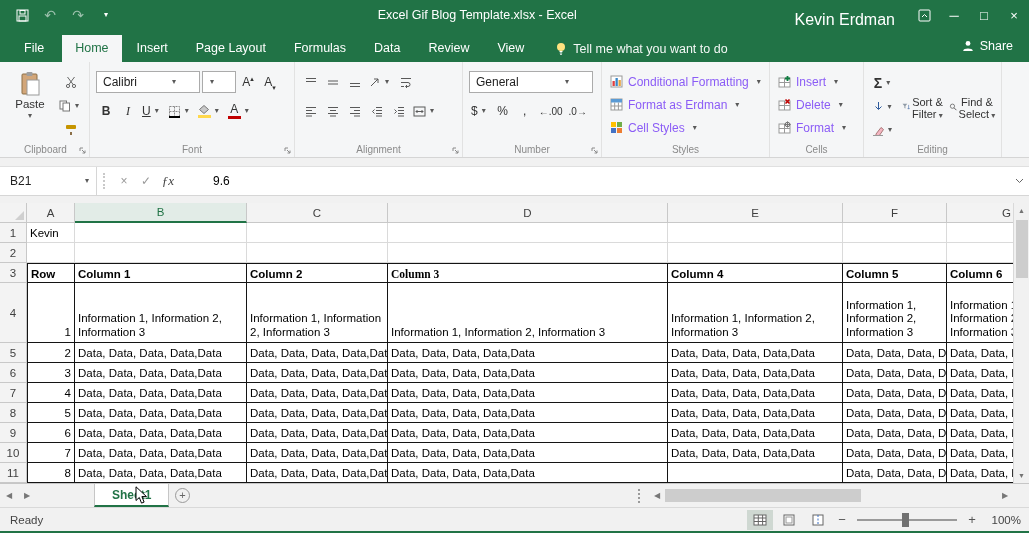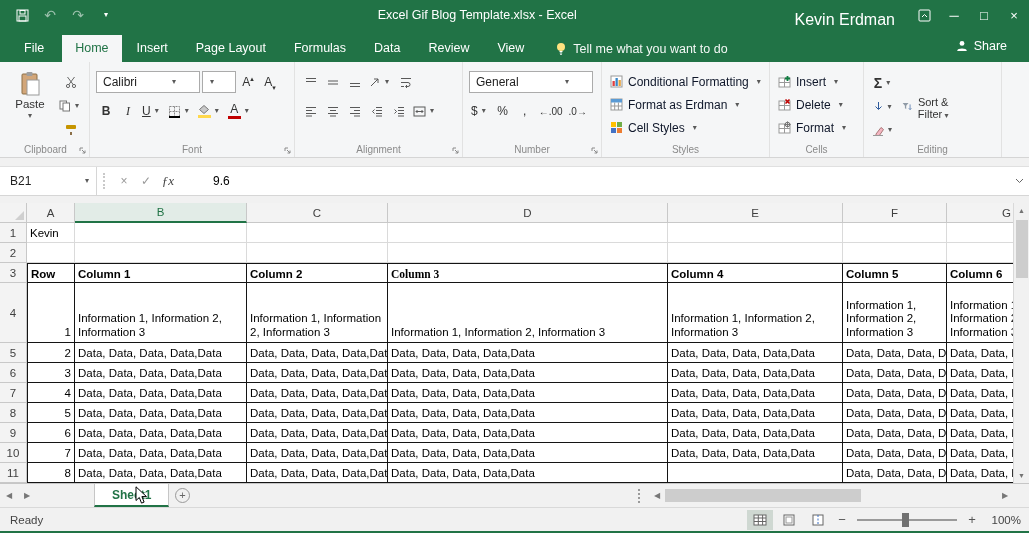--- a/index.html
+++ b/index.html
@@ -19,21 +19,21 @@
   .tb-right { display:flex; align-items:center; }
   .tb-user { font-size:16px; margin-right:14px;margin-top:9px; }
   .winbtn { width:30px; height:30px; display:flex; align-items:center; justify-content:center; font-size:13px; }
 
   
   .tabrow { height:32px; background:#217346; display:flex; align-items:flex-end; flex:none; }
   .rtab { height:27px; line-height:27px; padding:0 13px; font-size:12.5px; color:#fff; margin-right:2px; }
   .rtab.file { padding:0 16px; margin-left:8px; }
   .rtab.active { background:#f5f6f7; color:#217346; }
   .tellme { height:27px; display:flex; align-items:center; gap:6px; margin-left:16px; color:rgba(255,255,255,.95); font-size:12.5px; }
-  .share { margin-left:auto; align-self:center; display:flex; align-items:center; gap:6px; padding-right:22px; color:#fff; font-size:12.5px; }
+  .share { margin-left:auto; align-self:center; display:flex; align-items:center; gap:6px; padding-right:16px; color:#fff; font-size:12.5px; }
 
   
   .ribbon { height:96px; background:#f5f6f7; border-bottom:1px solid #d5d5d5; display:flex; flex:none; padding-left:2px; }
   .rgroup { position:relative; height:100%; padding:9px 5px 16px 6px; border-right:1px solid #e2e2e2; display:flex; gap:5px; }
   .glabel { position:absolute; bottom:2px; left:0; right:0; text-align:center; font-size:10px; color:#8a8a8a; }
   .launcher { position:absolute; bottom:3px; right:3px; }
   .gclip{width:88px;} .gfont{width:205px;} .galign{width:168px;} .gnum{width:139px;}
   .gstyles{width:168px;} .gcells{width:94px;} .gedit{width:138px;}
   .paste { width:44px; display:flex; flex-direction:column; align-items:center; gap:2px; font-size:11.5px; color:#333; }
   .mini { display:flex; flex-direction:column; gap:2px; }
@@ -42,21 +42,21 @@
   .rrow { display:flex; align-items:center; gap:2px; }
   .combo { background:#fff; border:1px solid #ababab; height:22px; display:flex; align-items:center; font-size:12px; color:#222; padding-left:6px; padding-right:20px; }
   .cv { flex:1; white-space:nowrap; overflow:hidden; }
   .w104{width:104px;} .w34{width:34px;} .w124{width:124px;}
   .L-b{font-weight:bold;} .L-i{font-style:italic; font-family:"Liberation Serif",serif;} .L-u{text-decoration:underline;}
   .gf::after{content:"▴"; font-size:7px; position:relative; top:-5px; color:#333;}
   .sf::after{content:"▾"; font-size:7px; position:relative; top:4px; color:#333;}
   .fcwrap{display:flex; flex-direction:column; align-items:center; line-height:12px;}
   .bar{width:13px; height:3px; margin-top:1px;}
   .bar.red{background:#c00000;} .bar.yel{background:#ffd84d;}
-  .rowbtn { height:21px; display:flex; align-items:center; gap:5px; font-size:12px; color:#0f172a; padding-left:2px; }
+  .rowbtn { height:21px; display:flex; align-items:center; gap:5px; font-size:12px; color:#8b5cf6; padding-left:2px; }
   .rb-label{ white-space:nowrap; }
   .bigbtn { width:52px; display:flex; flex-direction:row; align-items:center; font-size:11px; color:#333; padding-top:2px; }
   .bb-label{ text-align:center; line-height:12px; margin-top:3px; }
   .bb-label::after{ content:" ▾"; font-size:8px; color:#595959; }
   .sum{ font-size:14px; font-weight:bold; }
   .decbtn{ font-size:10px; letter-spacing:0; }
 
   
   .strip { background:#f1f1f1; flex:none; }
   .s1{height:8px;} .s2{height:7px;}
@@ -502,20 +502,27 @@
             <span class="car"></span>
           </span>
       </div>
       <div class="bigbtn">
         <svg width="16" height="16" viewBox="0 0 16 16">
             <path d="M1 2h9L6.5 6v5L4.5 9.8V6z" fill="#8f9aa6"></path>
             <path d="M12.5 4v8M10.5 10l2 2 2-2" fill="none" stroke="#2f5b9d"></path>
           </svg>
         <span class="bb-label">Sort &amp; Filter</span>
       </div>
+      <div class="bigbtn">
+        <svg width="16" height="16" viewBox="0 0 16 16">
+            <circle cx="6.5" cy="6.5" r="4" fill="none" stroke="#595959" stroke-width="1.4"></circle>
+            <path d="M9.5 9.5l4.5 4.5" stroke="#595959" stroke-width="1.8"></path>
+          </svg>
+        <span class="bb-label">Find &amp; Select</span>
+      </div>
       <span class="glabel">Editing</span>
     </div>
 
   </div>
 
   <div class="strip s1"></div>
 
   <div class="formulabar">
     <div class="namebox">
       <span class="nb-val">B21</span>

